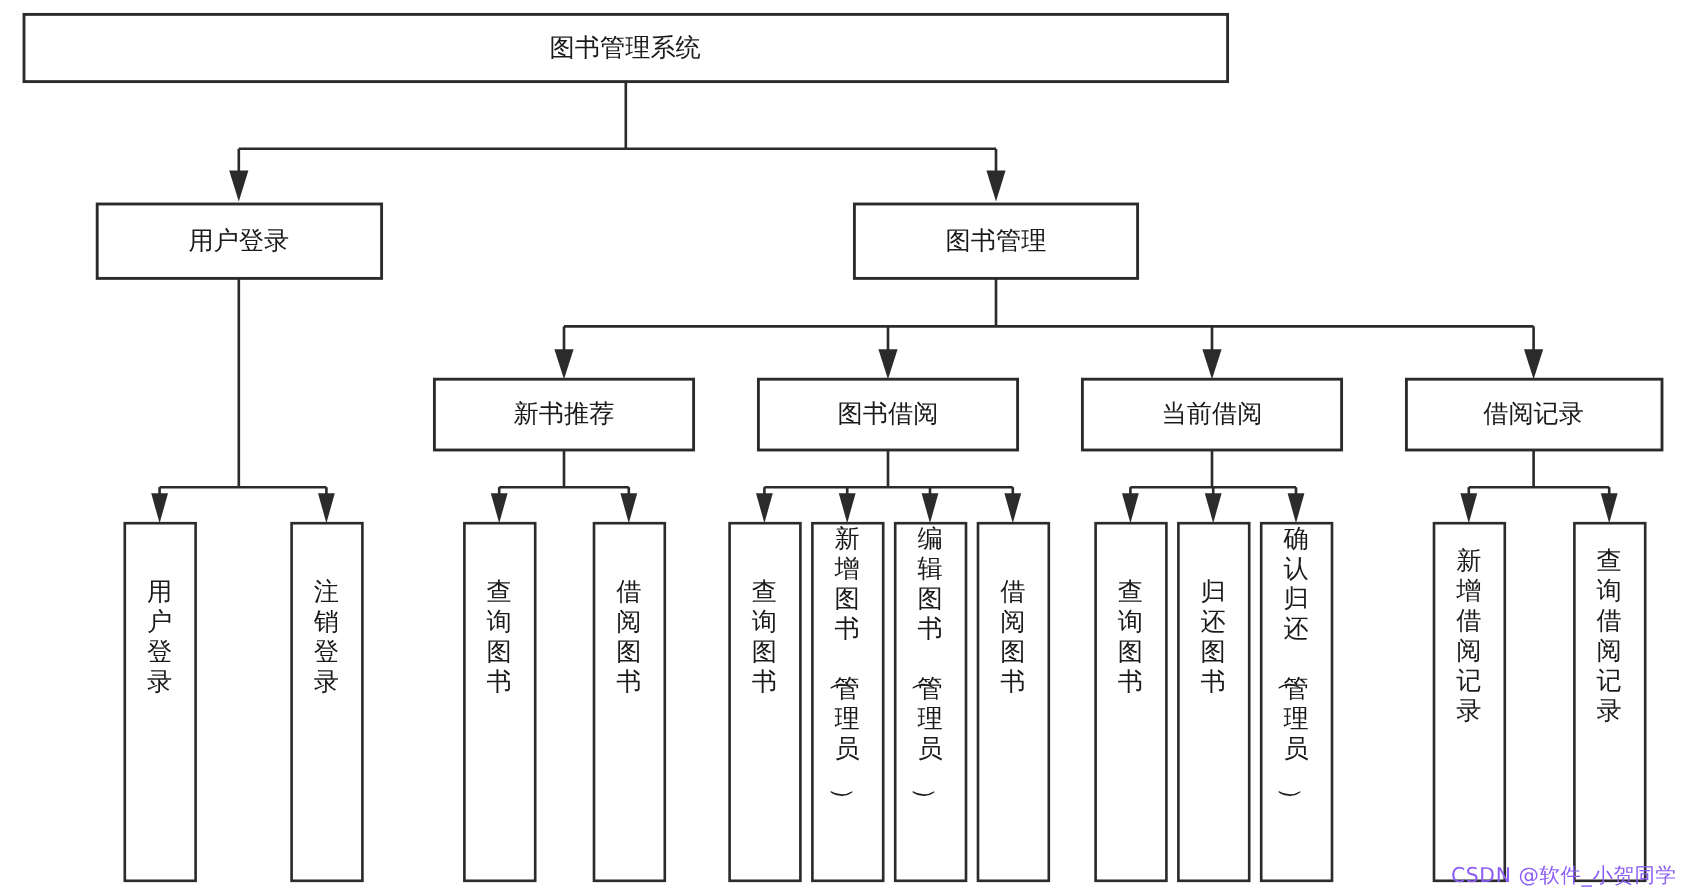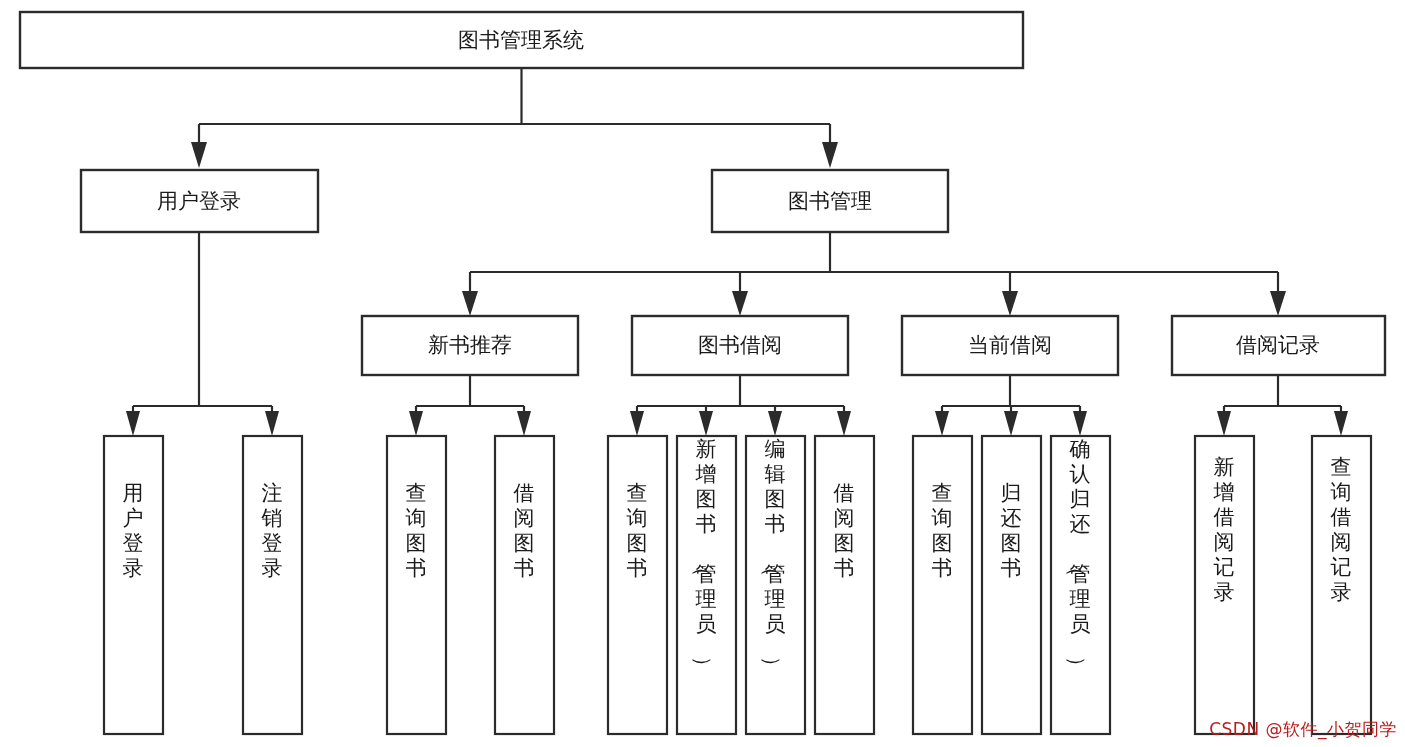--- a/index.html
+++ b/index.html
@@ -57,21 +57,21 @@
     font-size: 21px;
     fill: #1a1a1a;
     text-anchor: middle;
   }
   .watermark {
     position: absolute;
     right: 8px;
     bottom: 6px;
     font-family: "DejaVu Sans", "Liberation Sans", sans-serif;
     font-size: 17px;
-    color: #b91c1c;
+    color: #8b5cf6;
     letter-spacing: 0.5px;
     white-space: nowrap;
     pointer-events: none;
   }
 </style>
 </head>
 <body>
 
 <div id="diagram-root">
 

